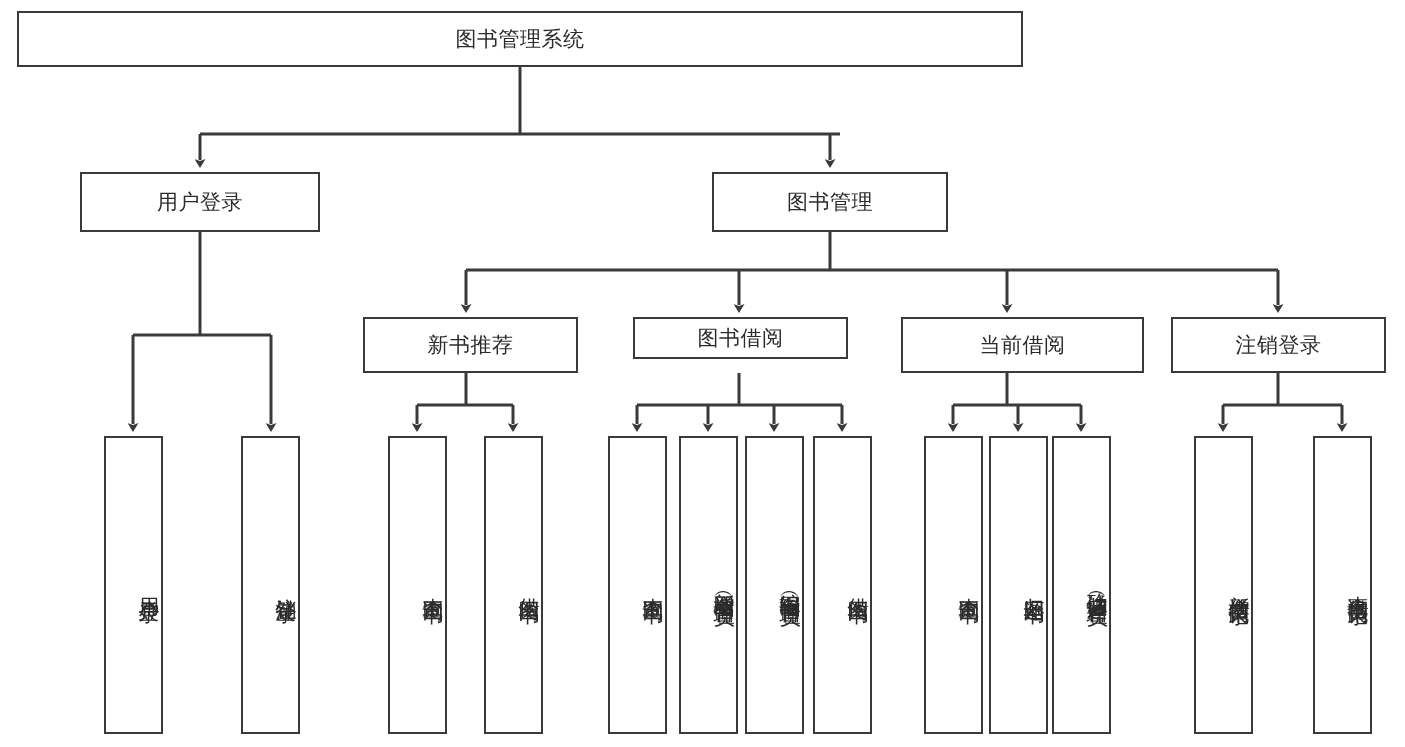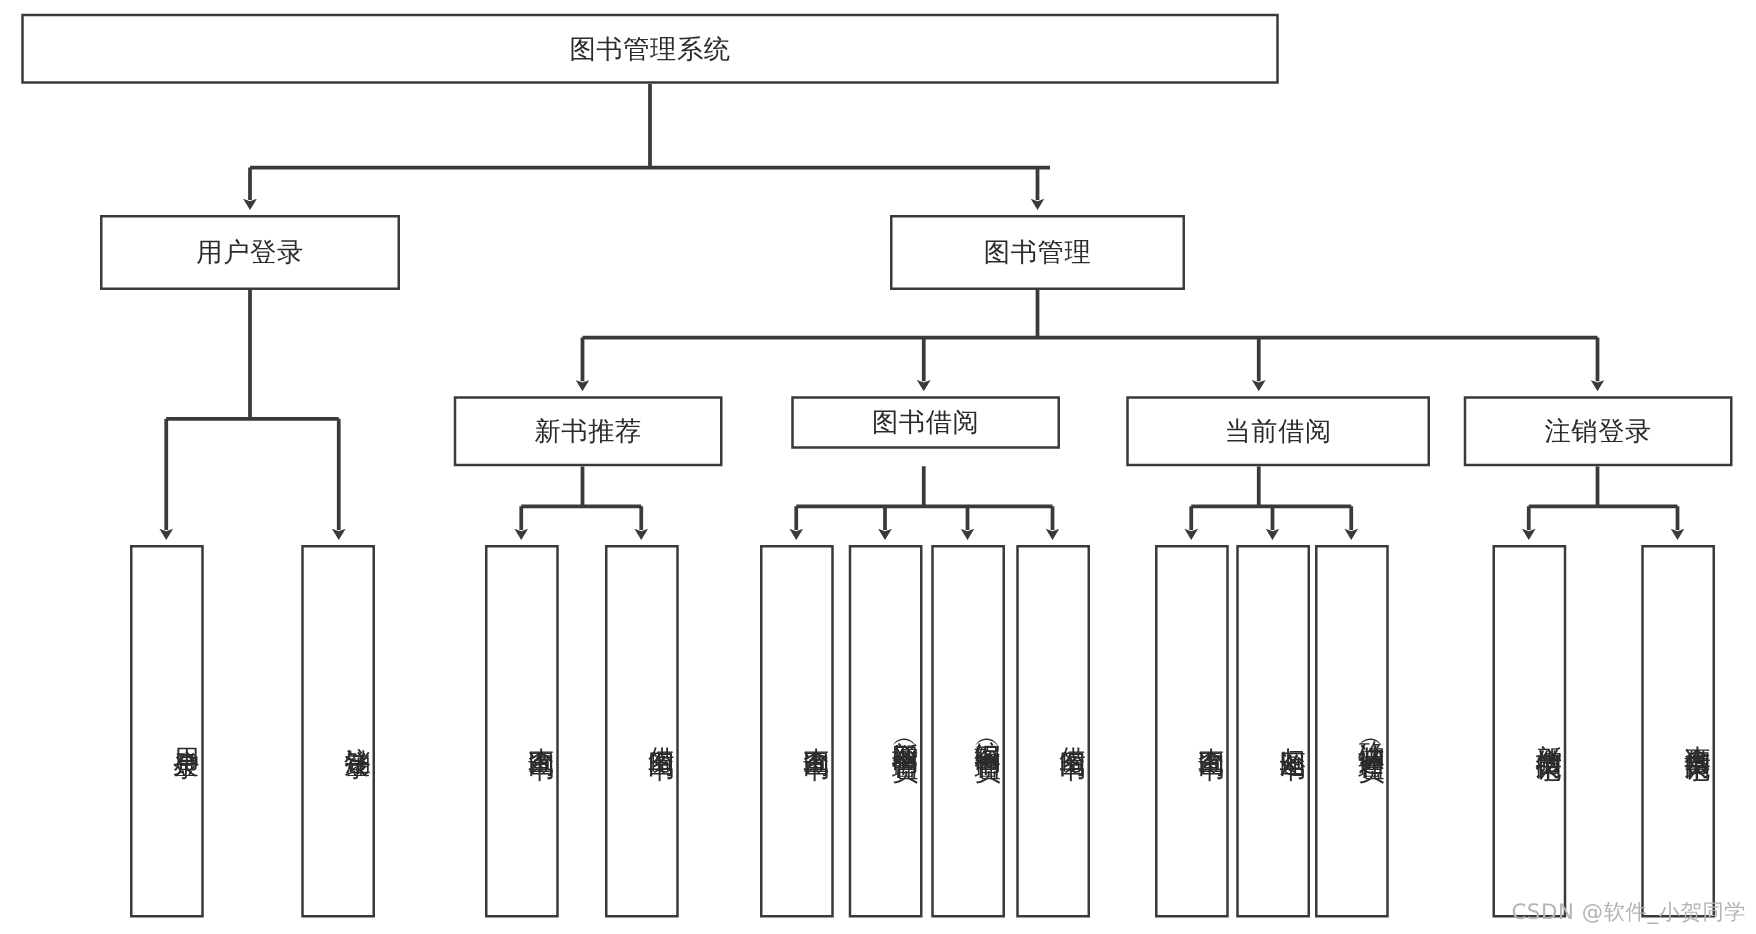--- a/index.html
+++ b/index.html
@@ -197,15 +197,14 @@
   </div>
 
   <div class="node node-v" style="left:1194px; top:436px; width:59px; height:298px;">
     <span class="vlabel">新增借阅记录</span>
   </div>
 
   <div class="node node-v" style="left:1313px; top:436px; width:59px; height:298px;">
     <span class="vlabel">查询借阅记录</span>
   </div>
 
-  <div id="watermark">CSDN @软件_小贺同学</div>
 
 </div>
 
 </body></html>

